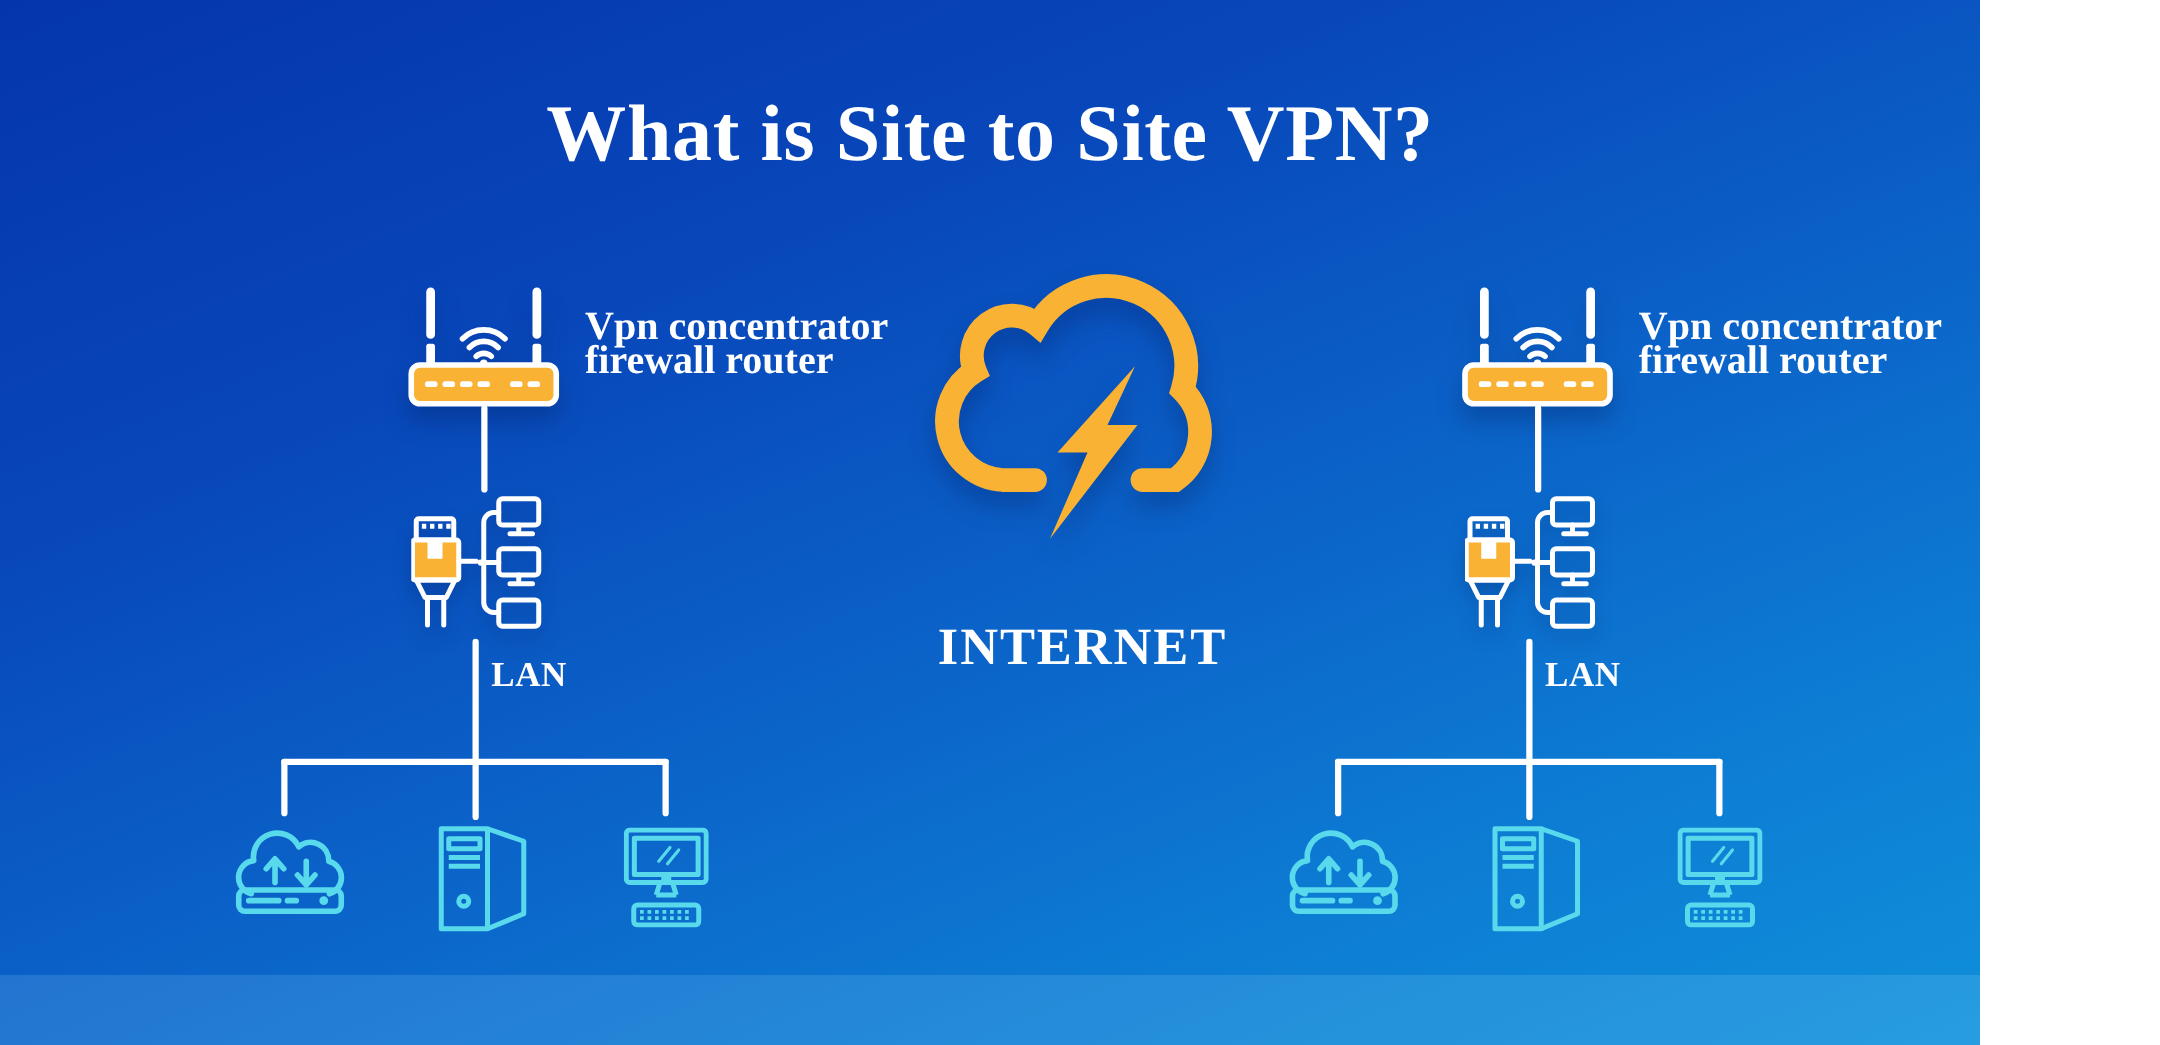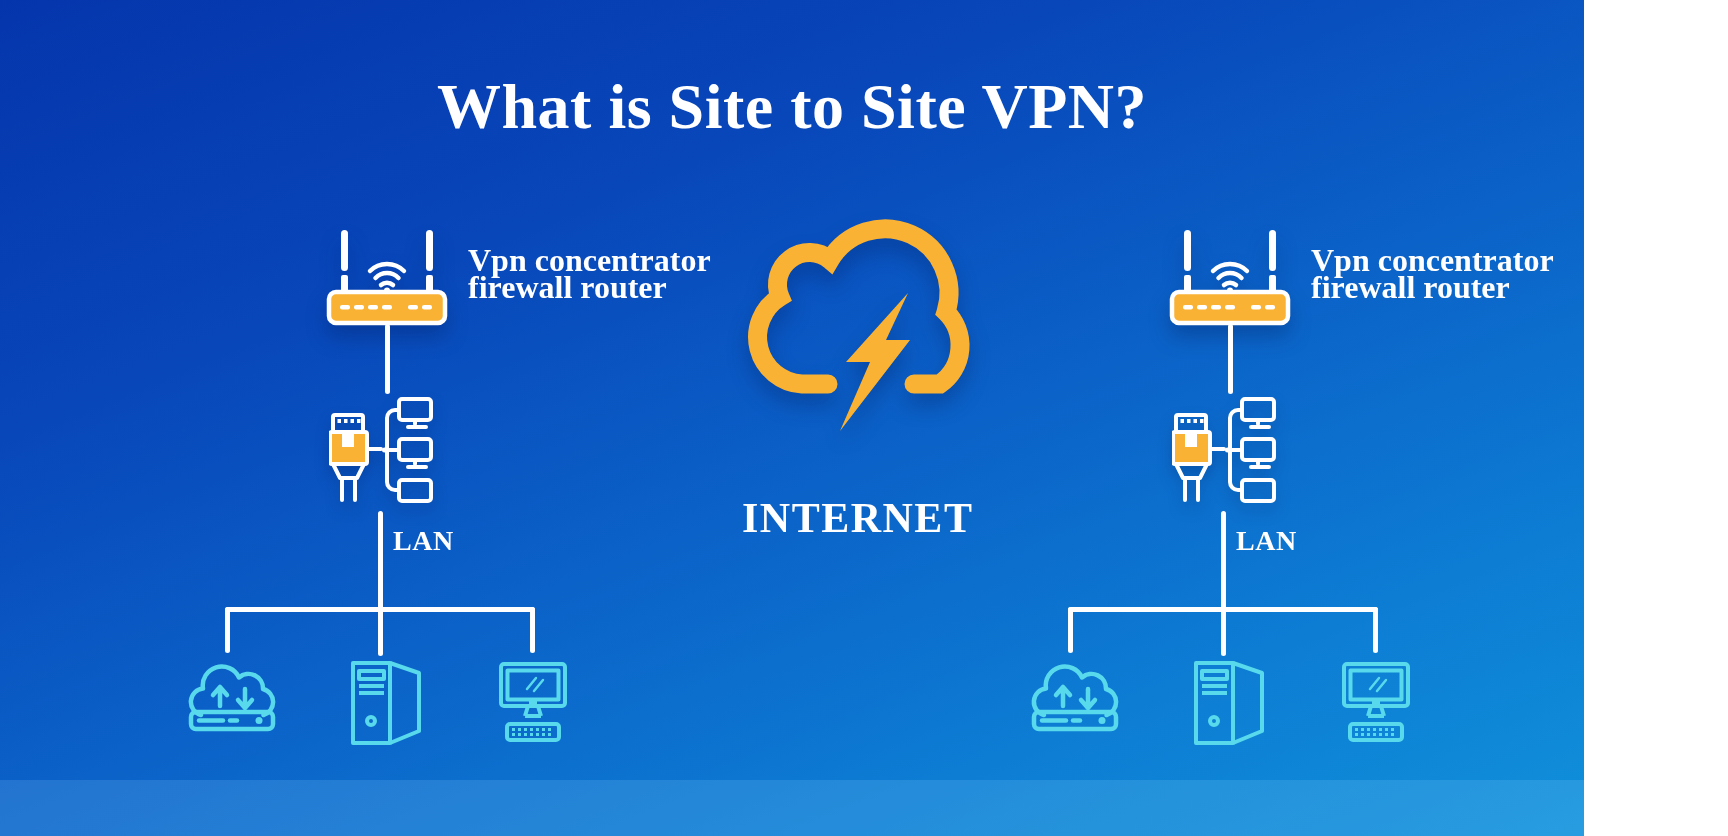--- a/index.html
+++ b/index.html
@@ -28,21 +28,21 @@
     position:absolute;left:468px;top:247px;
     color:#ffffff;font-size:32px;font-weight:bold;line-height:27px;
     white-space:nowrap;
   }
   .lan-label{
     position:absolute;left:393px;top:525px;
     color:#ffffff;font-size:28px;font-weight:600;letter-spacing:0.5px;
   }
   .internet-label{
     position:absolute;left:742px;top:494px;width:248px;
-    color:#ffffff;
+    text-align:center;color:#ffffff;
     font-size:42px;font-weight:bold;letter-spacing:1.5px;
   }
   .shadowed{filter:drop-shadow(0 12px 10px rgba(0,25,85,0.30));}
   .soft-shadow{filter:drop-shadow(0 8px 7px rgba(0,25,85,0.25));}
 </style>
 </head>
 <body>
 
 <div class="canvas">
 

